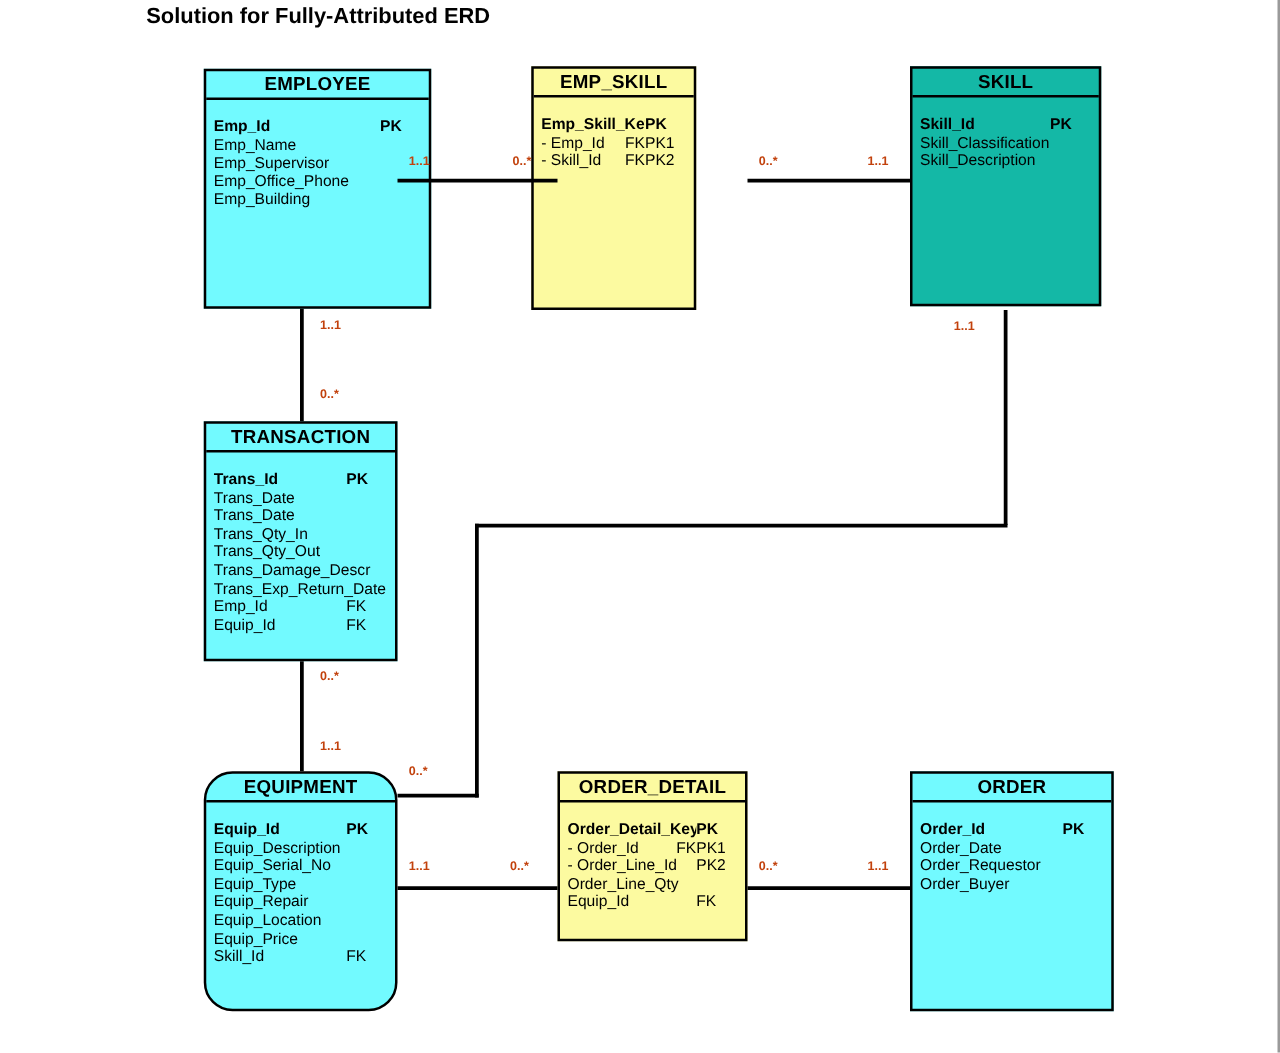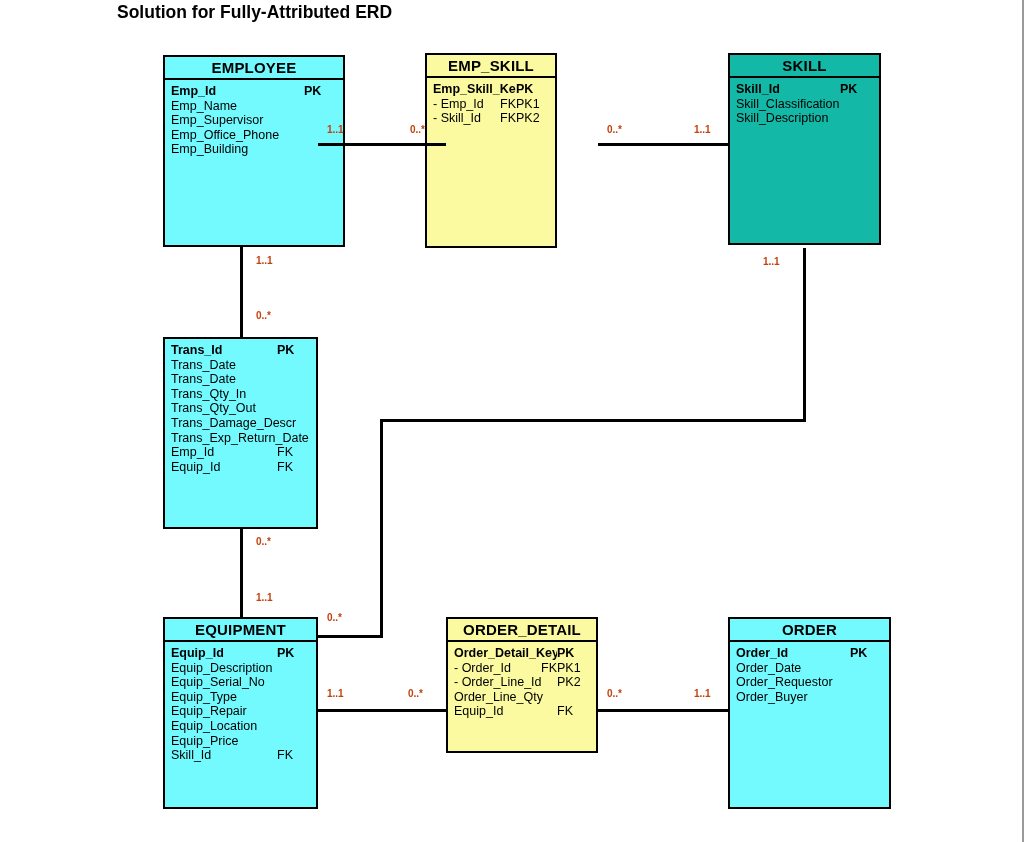--- a/index.html
+++ b/index.html
@@ -22,21 +22,21 @@
     box-sizing: border-box;
     color: #000;
   }
   .entity-header {
     height: 21px; line-height: 21px;
     border-bottom: 2px solid #000;
     text-align: center;
     font-size: 15px; font-weight: bold;
     letter-spacing: 0.2px;
   }
-  .entity-attrs { padding: 4px 5px 0 6px; }
+  .entity-attrs { padding: 14px 5px 0 6px; }
   .attr-row {
     display: flex;
     font-size: 12.5px; line-height: 14.6px;
     white-space: nowrap;
   }
   .attr-row.bold { font-weight: bold; }
   .attr-name { flex: 1; overflow: hidden; }
   .attr-k1 { width: 30px; text-align: right; }
   .attr-k2 { width: 34px; text-align: left; }
   .conn-line { position: absolute; background: #000; }
@@ -105,20 +105,21 @@
         </div>
         <div class="attr-row">
           <span class="attr-name">Skill_Classification</span>
         </div>
         <div class="attr-row">
           <span class="attr-name">Skill_Description</span>
         </div>
       </div>
     </div>
     <div class="entity" style="left: 163px; top: 337px; width: 155px; height: 192px; background: rgb(114, 250, 255);">
+      <div class="entity-header">TRANSACTION</div>
       <div class="entity-attrs">
         <div class="attr-row bold">
           <span class="attr-name">Trans_Id</span>
           <span class="attr-k2">PK</span>
         </div>
         <div class="attr-row">
           <span class="attr-name">Trans_Date</span>
         </div>
         <div class="attr-row">
           <span class="attr-name">Trans_Date</span>
@@ -138,21 +139,21 @@
         <div class="attr-row">
           <span class="attr-name">Emp_Id</span>
           <span class="attr-k2">FK</span>
         </div>
         <div class="attr-row">
           <span class="attr-name">Equip_Id</span>
           <span class="attr-k2">FK</span>
         </div>
       </div>
     </div>
-    <div class="entity" style="left: 163px; top: 617px; width: 155px; height: 192px; background: rgb(114, 250, 255);">
+    <div class="entity" style="left: 163px; top: 617px; width: 155px; height: 192px; background: rgb(114, 250, 255); border-radius: 23px;">
       <div class="entity-header">EQUIPMENT</div>
       <div class="entity-attrs">
         <div class="attr-row bold">
           <span class="attr-name">Equip_Id</span>
           <span class="attr-k2">PK</span>
         </div>
         <div class="attr-row">
           <span class="attr-name">Equip_Description</span>
         </div>
         <div class="attr-row">

